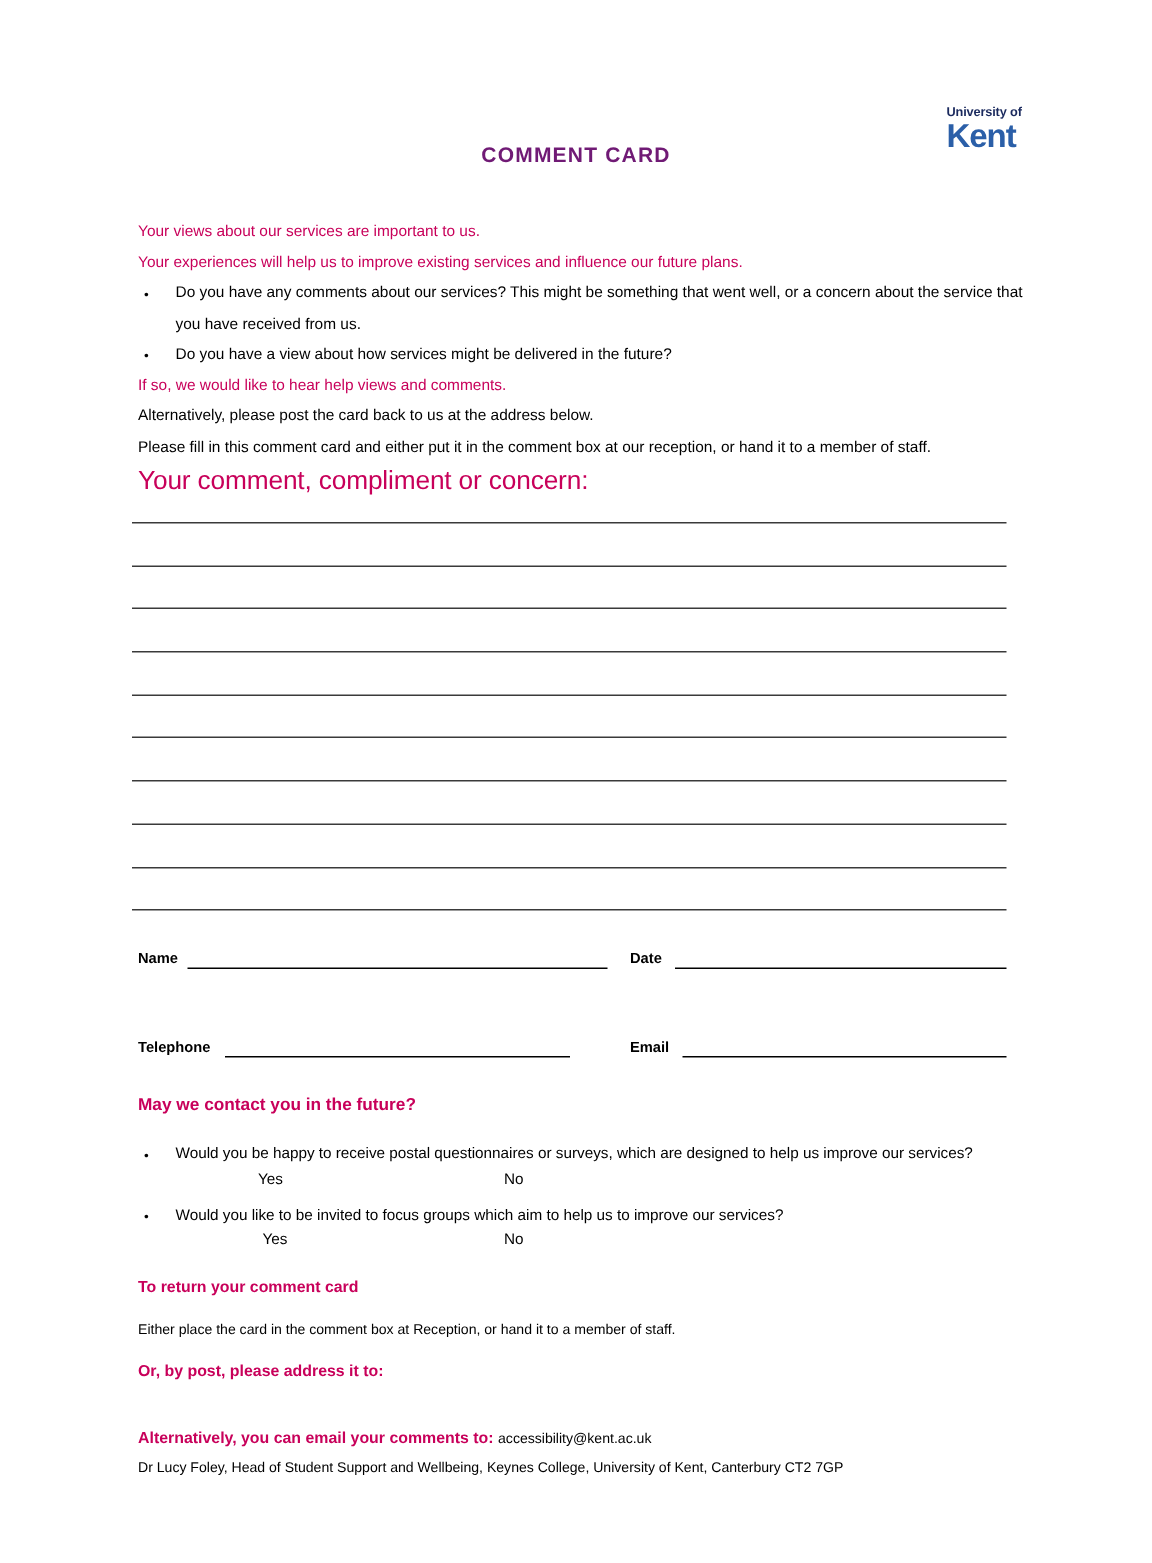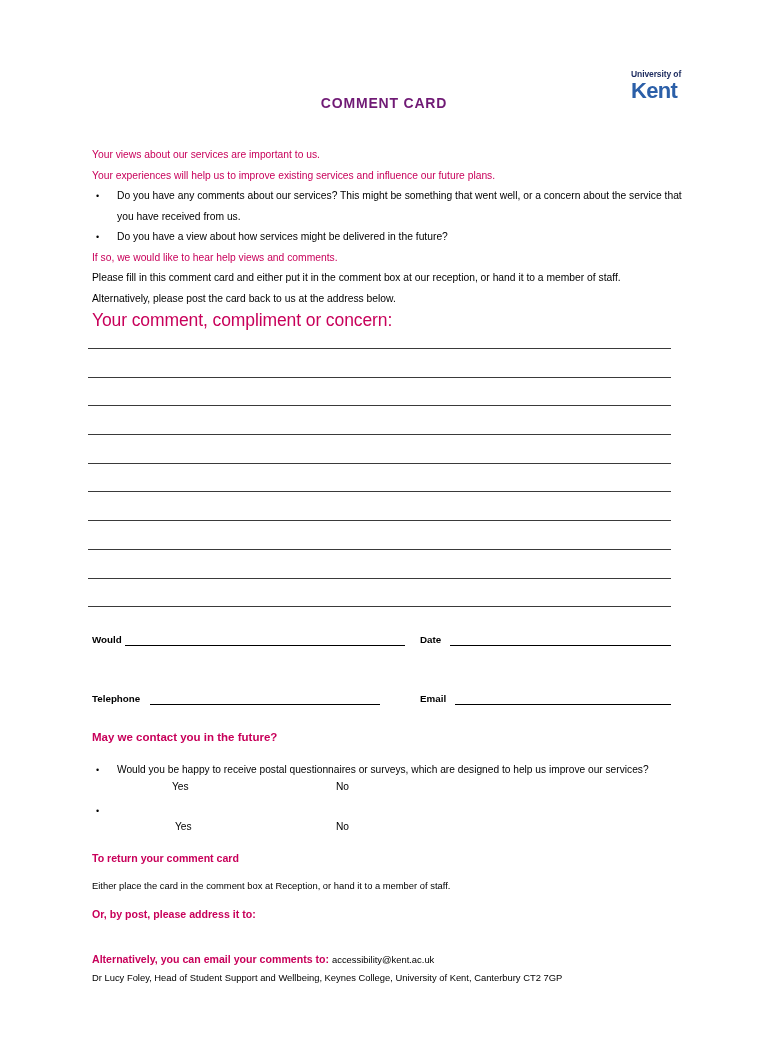--- a/index.html
+++ b/index.html
@@ -211,38 +211,38 @@
     <div class="intro-line magenta">Your experiences will help us to improve existing services and influence our future plans.</div>
     <div class="bullet-row">
       <span class="dot">•</span>
       <span>Do you have any comments about our services? This might be something that went well, or a concern about the service that you have received from us.</span>
     </div>
     <div class="bullet-row">
       <span class="dot">•</span>
       <span>Do you have a view about how services might be delivered in the future?</span>
     </div>
     <div class="intro-line magenta">If so, we would like to hear help views and comments.</div>
+    <div class="intro-line">Alternatively, please post the card back to us at the address below.</div>
     <div class="intro-line">Please fill in this comment card and either put it in the comment box at our reception, or hand it to a member of staff.</div>
-    <div class="intro-line">Alternatively, please post the card back to us at the address below.</div>
   </div>
 
   <div class="section-heading">Your comment, compliment or concern:</div>
 
   <div class="rule-line" style="top:348px"></div>
   <div class="rule-line" style="top:377px"></div>
   <div class="rule-line" style="top:405px"></div>
   <div class="rule-line" style="top:434px"></div>
   <div class="rule-line" style="top:463px"></div>
   <div class="rule-line" style="top:491px"></div>
   <div class="rule-line" style="top:520px"></div>
   <div class="rule-line" style="top:549px"></div>
   <div class="rule-line" style="top:578px"></div>
   <div class="rule-line" style="top:606px"></div>
 
-  <div class="field-label" style="left:92px; top:634px;">Would</div>
+  <div class="field-label" style="left:92px; top:634px;">Name</div>
   <div class="field-rule" style="left:125px; top:645px; width:280px;"></div>
 
   <div class="field-label" style="left:420px; top:634px;">Date</div>
   <div class="field-rule" style="left:450px; top:645px; width:221px;"></div>
 
 
   <div class="field-label" style="left:92px; top:693px;">Telephone</div>
   <div class="field-rule" style="left:150px; top:704px; width:230px;"></div>
 
   <div class="field-label" style="left:420px; top:693px;">Email</div>
@@ -255,20 +255,21 @@
       <span class="dot">•</span>
       <span>Would you be happy to receive postal questionnaires or surveys, which are designed to help us improve our services?</span>
     </div>
   </div>
   <div class="opt" style="left:172px; top:781px;">Yes</div>
   <div class="opt" style="left:336px; top:781px;">No</div>
 
   <div class="q-block" style="top:801px;">
     <div class="q-row">
       <span class="dot">•</span>
+      <span>Would you like to be invited to focus groups which aim to help us to improve our services?</span>
     </div>
   </div>
   <div class="opt" style="left:175px; top:821px;">Yes</div>
   <div class="opt" style="left:336px; top:821px;">No</div>
 
   <div class="foot-head" style="top:852px;">To return your comment card</div>
   <div class="foot-body" style="top:880px;">Either place the card in the comment box at Reception, or hand it to a member of staff.</div>
 
   <div class="foot-head" style="top:908px;">Or, by post, please address it to:</div>
   <div class="foot-body" style="top:972px;">Dr Lucy Foley, Head of Student Support and Wellbeing, Keynes College, University of Kent, Canterbury CT2 7GP</div>

